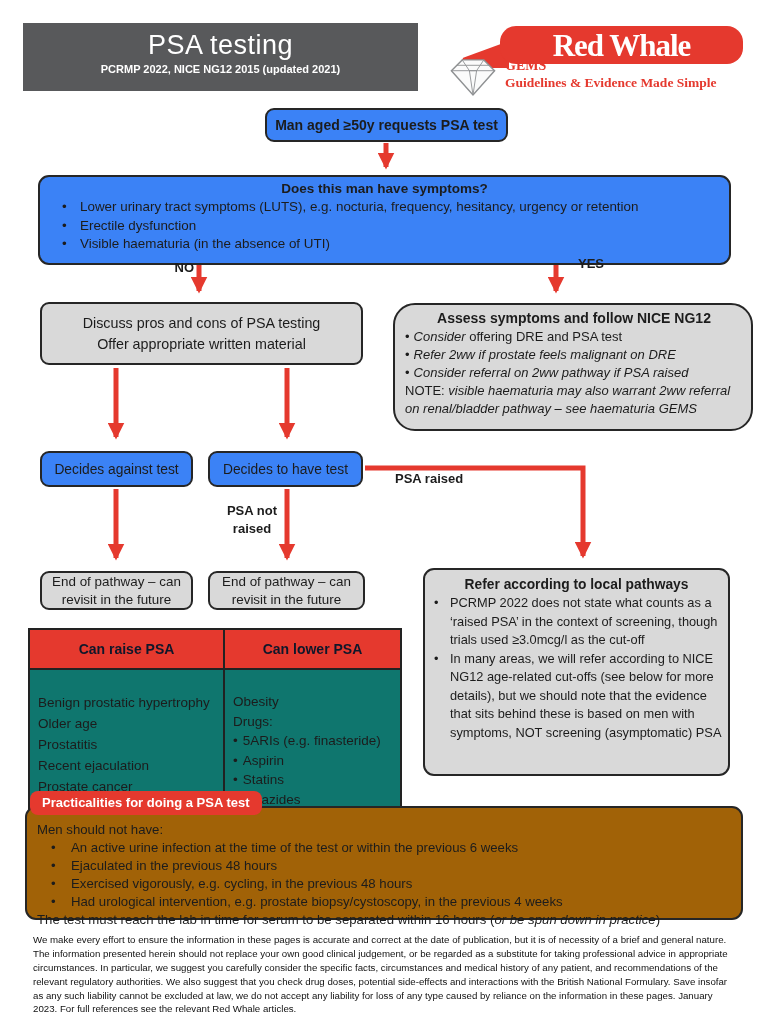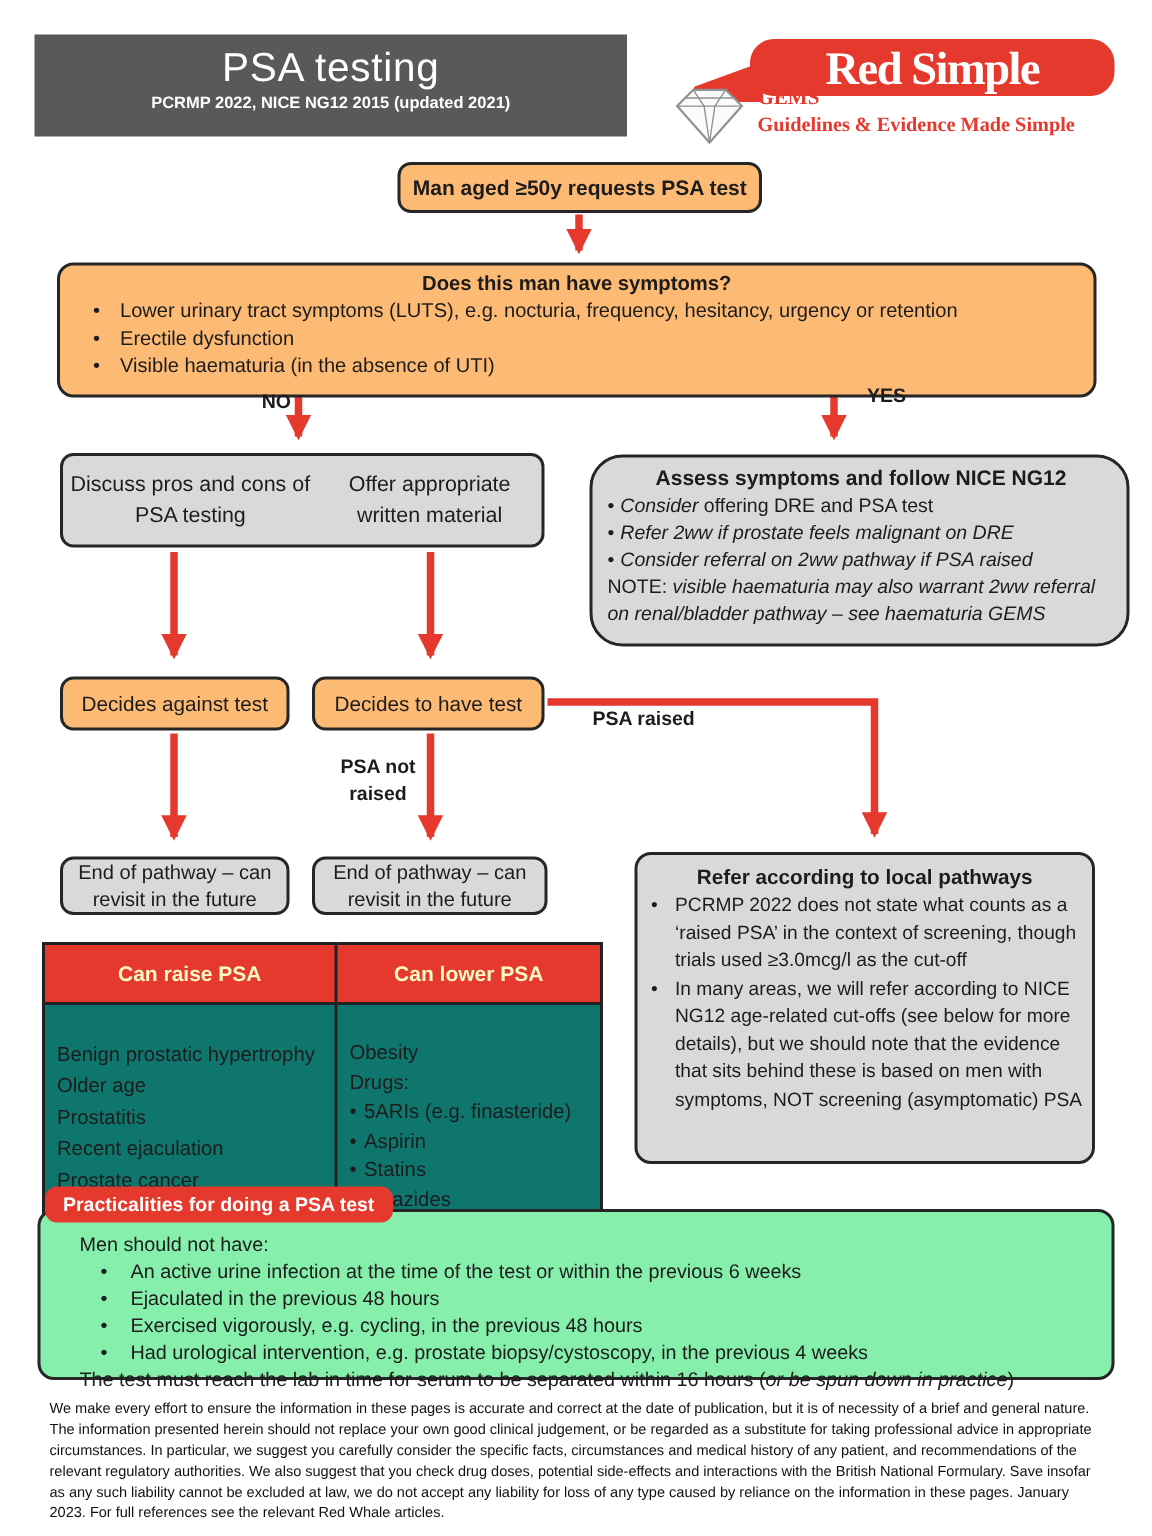--- a/index.html
+++ b/index.html
@@ -29,82 +29,82 @@
   .gems-txt{left:505px;top:58px;font-family:"Liberation Serif","DejaVu Serif",serif;font-weight:700;
     color:var(--red);font-size:14px;}
   .tagline-txt{left:505px;top:75px;font-family:"Liberation Serif","DejaVu Serif",serif;font-weight:700;
     color:var(--red);font-size:13.5px;}
   .diamond{left:446px;top:56px;width:54px;height:42px;}
   
   .connectors{left:0;top:0;width:768px;height:1024px;pointer-events:none;}
   .connectors path{stroke:var(--red);stroke-width:5;fill:none;}
   #ah path{fill:var(--red);stroke:none;}
   
-  .node{border:2px solid var(--line);border-radius:9px;background:#fdba74;box-sizing:border-box;}
+  .node{border:2px solid var(--line);border-radius:9px;background:#3b82f6;box-sizing:border-box;}
   .gray{background:var(--boxgray);}
   .ctr{display:flex;align-items:center;justify-content:center;text-align:center;}
   
   .start{left:265px;top:108px;width:243px;height:34px;font-size:14px;font-weight:700;}
   .symptoms{left:38px;top:175px;width:693px;height:90px;border-radius:11px;padding:3px 10px 0 10px;}
   .symptoms .ttl{text-align:center;font-weight:700;font-size:13.5px;line-height:18px;}
   .symptoms .li{position:relative;font-size:13.4px;line-height:18.5px;padding-left:30px;}
   .symptoms .blt{position:absolute;left:12px;}
   .flowlabel{font-weight:700;font-size:13px;}
-  .discuss{left:40px;top:302px;width:323px;height:63px;font-size:14.3px;line-height:21px;}
+  .discuss{left:40px;top:302px;width:323px;height:63px;font-size:14.3px;line-height:21px;flex-direction:column;}
   .assess{left:393px;top:303px;width:360px;height:128px;border-radius:22px;padding:4px 8px 0 10px;}
   .assess .ttl{text-align:center;font-weight:700;font-size:14px;line-height:19px;}
   .assess .li{position:relative;font-size:13px;line-height:18px;}
   .assess .blt{margin-right:4px;}
   .decides-a{left:40px;top:451px;width:153px;height:36px;font-size:13.8px;}
   .decides-h{left:208px;top:451px;width:155px;height:36px;font-size:13.8px;}
   .end-l{left:40px;top:571px;width:153px;height:39px;font-size:13.4px;line-height:17.5px;padding:0 10px;}
   .end-m{left:208px;top:571px;width:157px;height:39px;font-size:13.4px;line-height:17.5px;padding:0 10px;}
   .refer{left:423px;top:568px;width:307px;height:208px;border-radius:11px;padding:5px 6px 0 6px;}
   .refer .ttl{text-align:center;font-weight:700;font-size:13.8px;line-height:19px;}
   .refer .li{position:relative;font-size:12.8px;line-height:18.5px;padding-left:19px;}
   .refer .blt{position:absolute;left:3px;}
   .lbl-no{left:150px;top:260px;width:44px;text-align:right;}
   .lbl-yes{left:578px;top:256px;}
   .lbl-praised{left:395px;top:471px;}
   .lbl-pnotraised{left:215px;top:502px;width:74px;text-align:center;line-height:18px;}
   
   .psa-table{left:28px;top:628px;width:374px;border-collapse:collapse;table-layout:fixed;}
   .psa-table th,.psa-table td{border:2px solid #222;box-sizing:border-box;}
-  .psa-table th{background:var(--red);color:#fef9c3;font-size:14px;font-weight:700;height:40px;text-align:center;}
+  .psa-table th{background:var(--red);color:#0f172a;font-size:14px;font-weight:700;height:40px;text-align:center;}
   .psa-table td{vertical-align:top;padding:22px 4px 6px 8px;background:#0f766e;}
   .psa-table .c1{width:195px;}
   .raise-list .li{font-size:13.5px;line-height:21px;}
   .lower-list .li{font-size:13.5px;line-height:19.5px;}
   .lower-list .blt{margin-right:5px;}
   
   .prac-badge{left:30px;top:791px;background:var(--red);color:#fff;font-weight:700;font-size:13px;
     padding:4px 12px 5px 12px;border-radius:8px;z-index:5;}
   .prac-box{left:25px;top:806px;width:718px;height:114px;border:2px solid var(--line);border-radius:11px;
-    background:#86efac;box-sizing:border-box;padding:13px 10px 0 26px;}
+    background:#a16207;box-sizing:border-box;padding:13px 10px 0 10px;}
   .prac-box .intro{font-size:13.2px;line-height:18px;}
   .prac-list .li{position:relative;font-size:13.2px;line-height:18px;padding-left:34px;}
   .prac-list .blt{position:absolute;left:14px;}
   .prac-foot{font-size:13.2px;line-height:18px;}
   .it{font-style:italic;margin-top:29px;}
   
   .disclaimer{left:33px;top:933px;width:704px;font-size:9.7px;line-height:1.43;color:#111;}
 </style>
 </head>
 <body>
 
 <div class="page">
 
   <div class="abs banner">
     <div class="t">PSA testing</div>
     <div class="s">PCRMP 2022, NICE NG12 2015 (updated 2021)</div>
   </div>
 
   <div class="abs whale-tail"></div>
   <div class="abs logo-bubble">
-    <span class="brand">Red Simple</span>
+    <span class="brand">Red Whale</span>
   </div>
   <svg class="abs diamond" viewBox="0 0 60 46">
     <path d="M6 16 L18 4 L42 4 L54 16 L30 43 Z" fill="#fbfbfb" stroke="#8f9193" stroke-width="1.6"></path>
     <path d="M6 16 L54 16 M18 4 L26 16 L30 43 M42 4 L34 16 L30 43 M26 16 L34 16 M12 10 L48 10" fill="none" stroke="#8f9193" stroke-width="1"></path>
   </svg>
   <div class="abs gems-txt">GEMS</div>
   <div class="abs tagline-txt">Guidelines &amp; Evidence Made Simple</div>
 
   <svg class="abs connectors" viewBox="0 0 768 1024">
     <defs>

